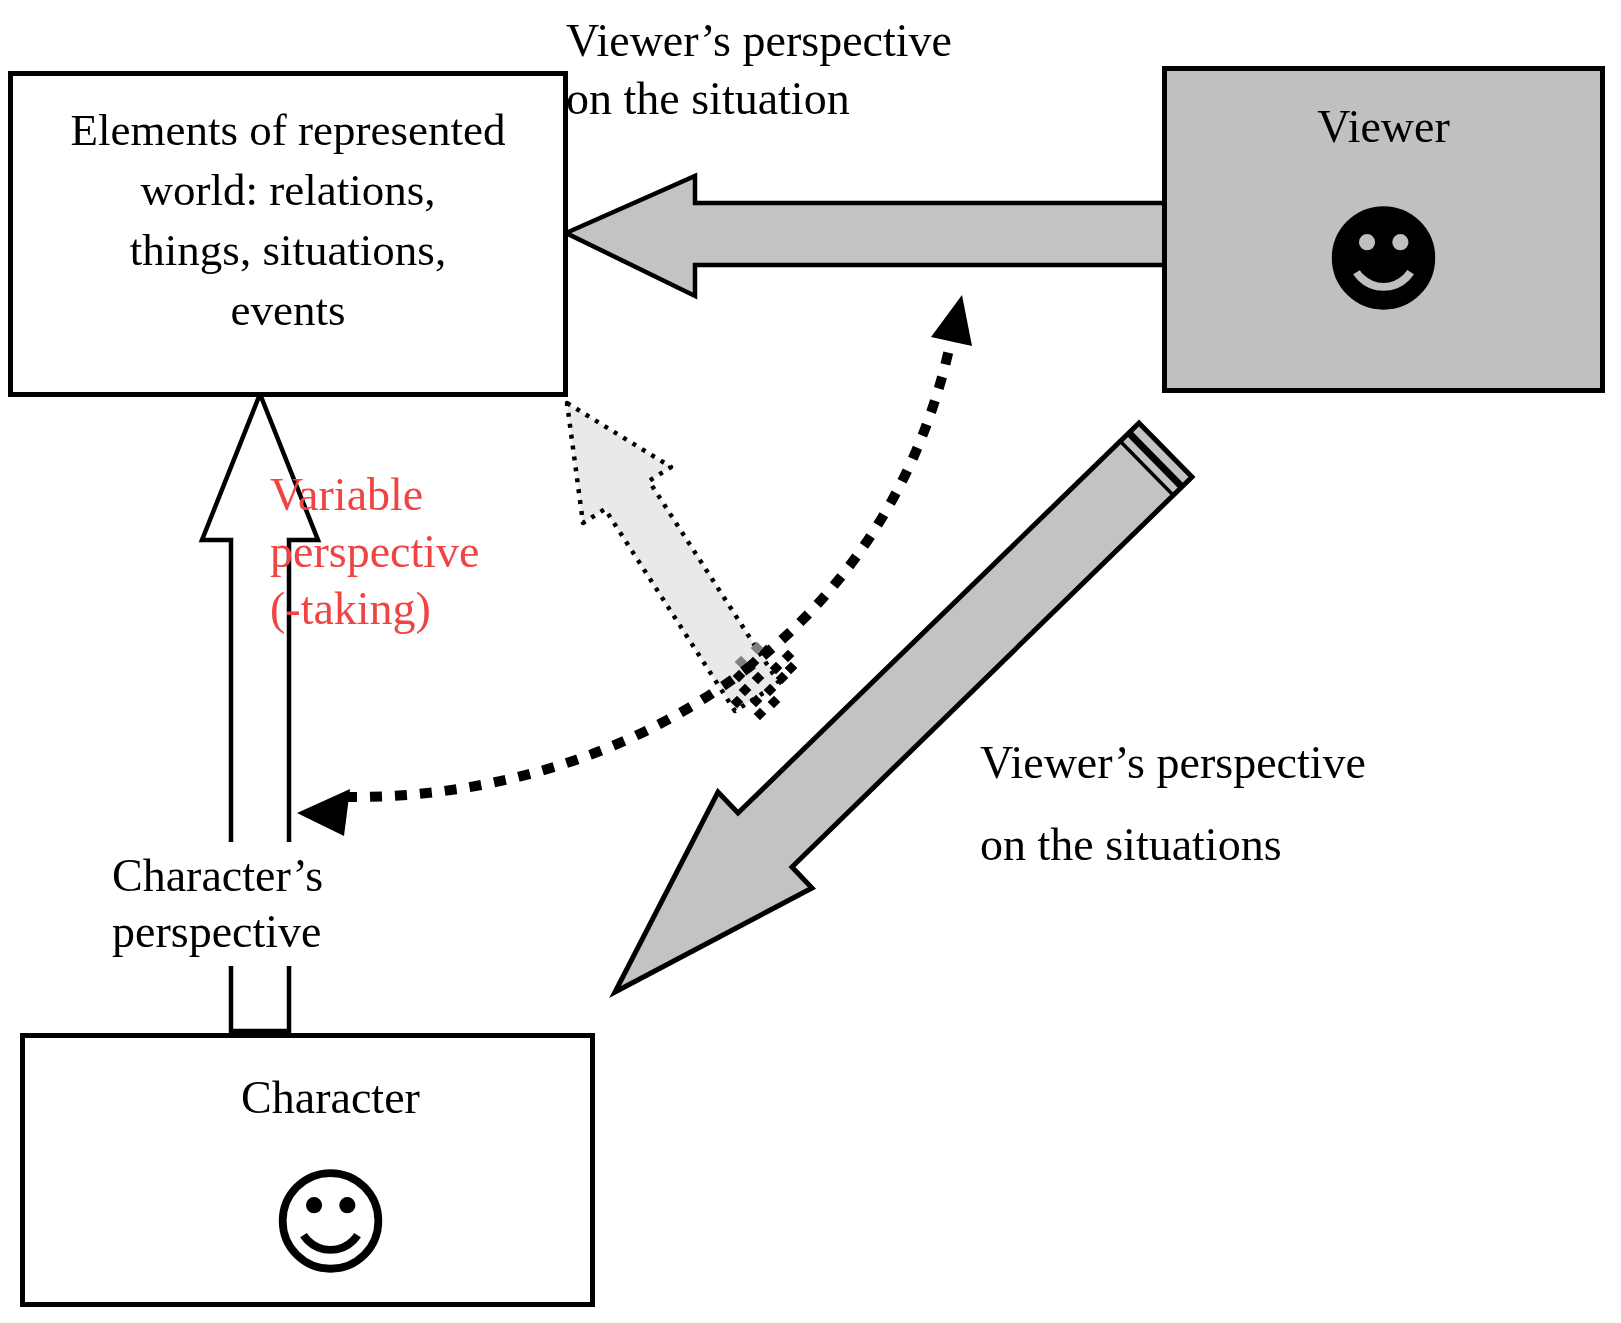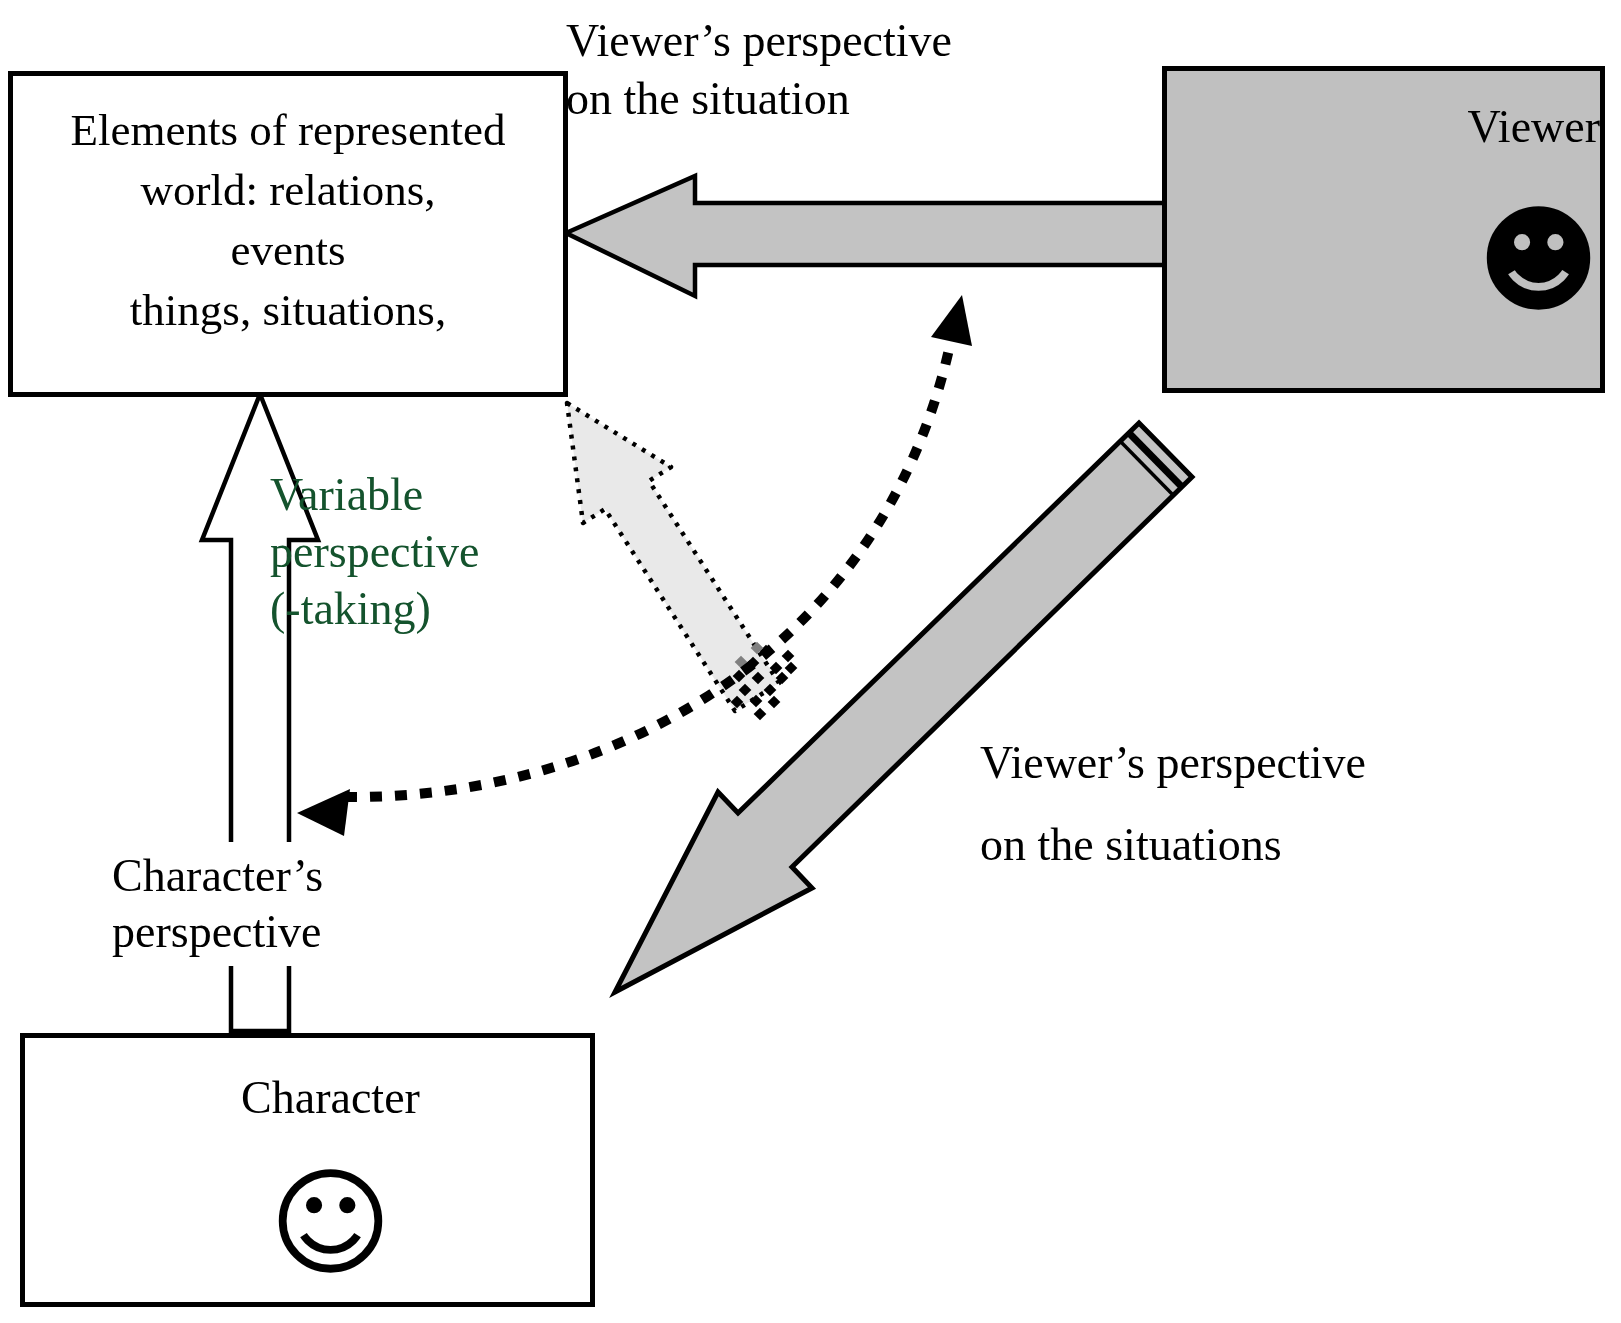--- a/index.html
+++ b/index.html
@@ -11,36 +11,36 @@
   .box{
     position:absolute;box-sizing:border-box;border:5px solid #000;
     text-align:center;z-index:2;
   }
   .box-elements{
     left:8px;top:71px;width:560px;height:326px;background:#fff;
     font-size:45px;line-height:60px;padding-top:24px;
   }
   .box-viewer{
     left:1162px;top:66px;width:443px;height:327px;background:#c0c0c0;
-    font-size:46px;padding-top:30px;text-align:right;
+    font-size:46px;padding-top:30px;
   }
   .box-character{
     left:20px;top:1033px;width:575px;height:274px;background:#fff;
     font-size:46px;padding-top:34px;padding-left:46px;
   }
   .box-title{line-height:52px;}
   .smiley{
     display:block;font-family:"DejaVu Sans",sans-serif;
     font-size:118px;line-height:118px;
   }
   .box-viewer .smiley{margin-top:48px;}
   .box-character .smiley{margin-top:40px;}
   .label{position:absolute;z-index:3;text-align:left;font-size:46px;}
   .label-viewer-situation{left:566px;top:12px;width:600px;line-height:58px;}
-  .label-variable{left:270px;top:466px;width:350px;line-height:57px;color:#14532d;}
+  .label-variable{left:270px;top:466px;width:350px;line-height:57px;color:#ef4444;}
   .label-character-perspective{
     left:112px;top:842px;width:280px;line-height:56px;
     background:#fff;padding:6px 0;
   }
   .label-viewer-character{left:980px;top:722px;width:480px;line-height:82px;}
 </style>
 </head>
 <body>
 
 <div class="canvas">
@@ -77,22 +77,22 @@
     </g>
 
     <path d="M 345 797 C 600 800, 880 660, 950 345" fill="none" stroke="#000000" stroke-width="10" stroke-dasharray="12 13"></path>
     <polygon points="297,813 350,789 344,836" fill="#000000"></polygon>
     <polygon points="962,295 972,346 931,337" fill="#000000"></polygon>
   </svg>
 
   <div class="box box-elements">
     <div>Elements of represented</div>
     <div>world: relations,</div>
+    <div>things, situations,</div>
     <div>events</div>
-    <div>things, situations,</div>
   </div>
 
   <div class="box box-viewer">
     <div class="box-title">Viewer</div>
     <span class="smiley">☻</span>
   </div>
 
   <div class="box box-character">
     <div class="box-title">Character</div>
     <span class="smiley">☺</span>

